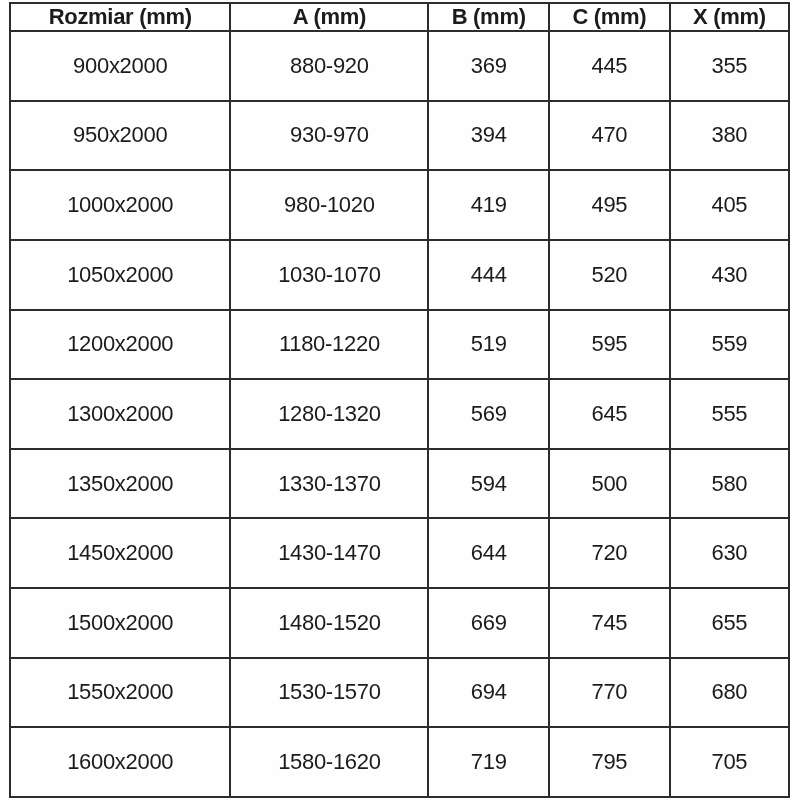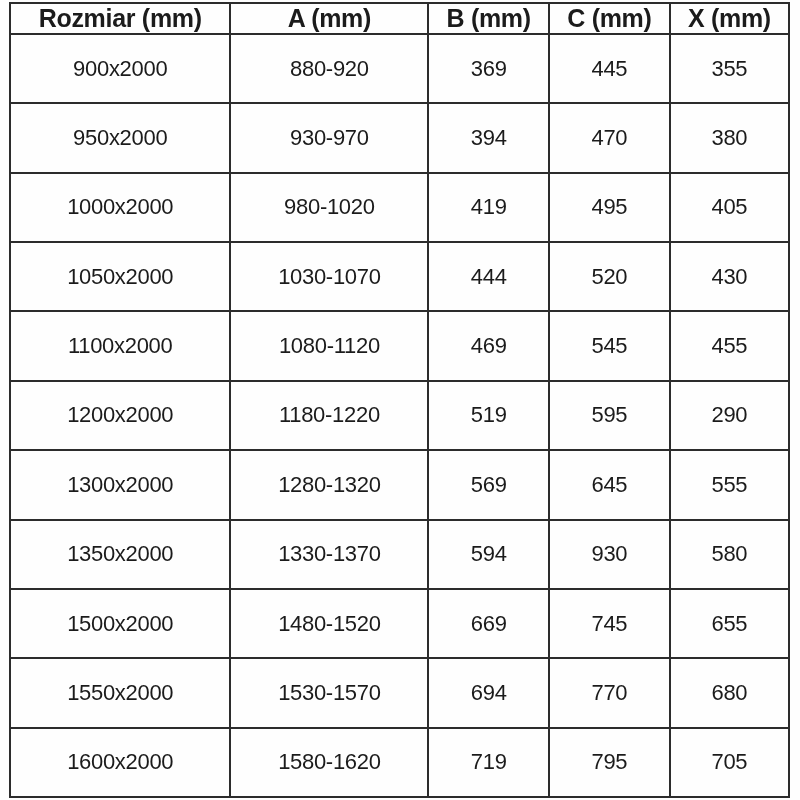--- a/index.html
+++ b/index.html
@@ -28,21 +28,21 @@
     border: 2px solid #2c2c2c;
     text-align: center;
     vertical-align: middle;
     padding: 0;
     color: #1b1b1b;
     letter-spacing: -0.3px;
     white-space: nowrap;
     overflow: hidden;
   }
   table.size-table th {
-    font-size: 25px;
+    font-size: 22px;
     font-weight: bold;
     margin-left: 28px;
   }
   table.size-table td {
     font-size: 22px;
     font-weight: normal;
   }
   col.c0 { width: 28.3%; }
   col.c1 { width: 25.4%; }
   col.c2 { width: 15.5%; }
@@ -93,46 +93,46 @@
           <td>405</td>
         </tr>
         <tr>
           <td>1050x2000</td>
           <td>1030-1070</td>
           <td>444</td>
           <td>520</td>
           <td>430</td>
         </tr>
         <tr>
-          <td>1100x2000</td>
-          <td>1080-1120</td>
-          <td>469</td>
-          <td>545</td>
-          <td>455</td>
-        </tr>
-        <tr>
           <td>1200x2000</td>
           <td>1180-1220</td>
           <td>519</td>
           <td>595</td>
-          <td>290</td>
+          <td>559</td>
         </tr>
         <tr>
           <td>1300x2000</td>
           <td>1280-1320</td>
           <td>569</td>
           <td>645</td>
           <td>555</td>
         </tr>
         <tr>
           <td>1350x2000</td>
           <td>1330-1370</td>
           <td>594</td>
-          <td>930</td>
+          <td>500</td>
           <td>580</td>
+        </tr>
+        <tr>
+          <td>1450x2000</td>
+          <td>1430-1470</td>
+          <td>644</td>
+          <td>720</td>
+          <td>630</td>
         </tr>
         <tr>
           <td>1500x2000</td>
           <td>1480-1520</td>
           <td>669</td>
           <td>745</td>
           <td>655</td>
         </tr>
         <tr>
           <td>1550x2000</td>

